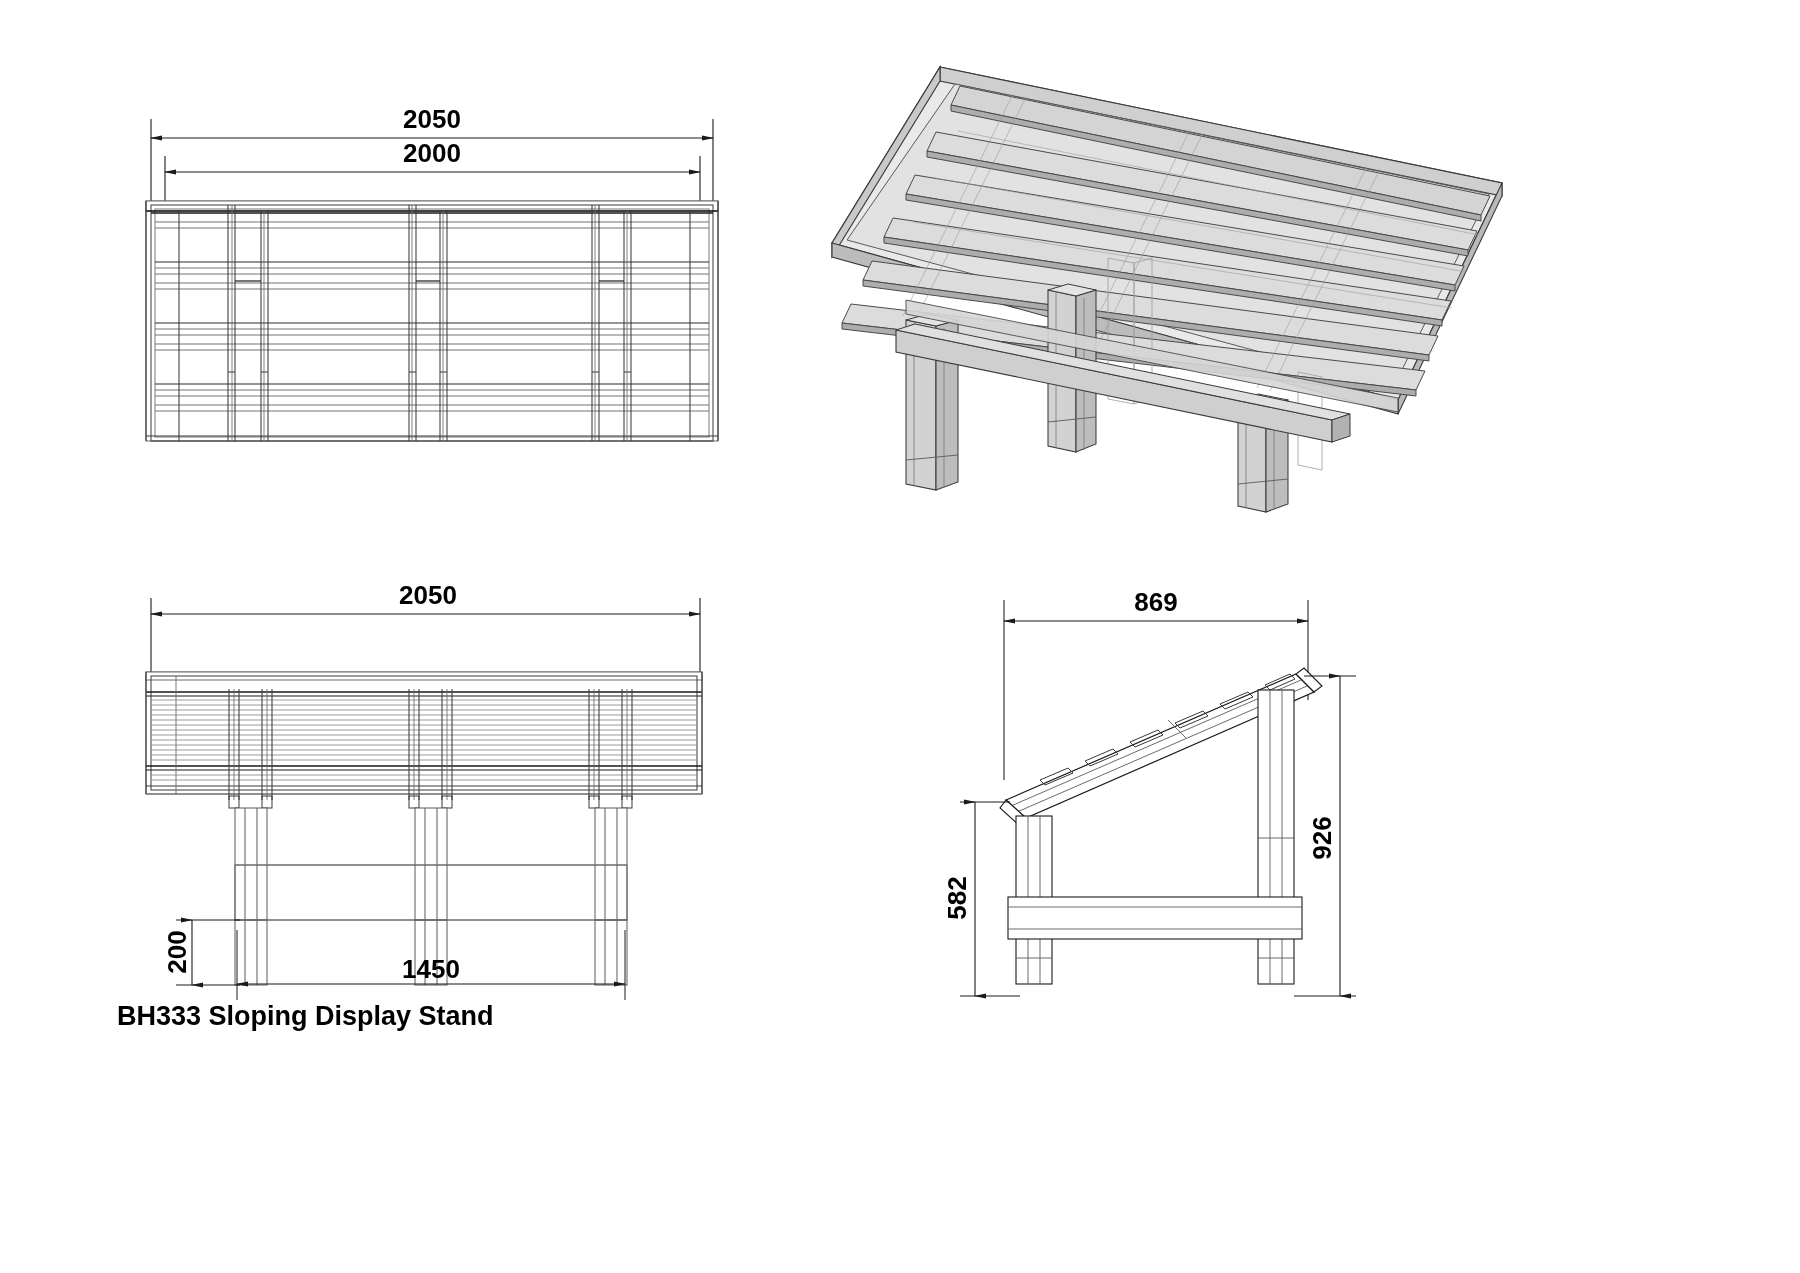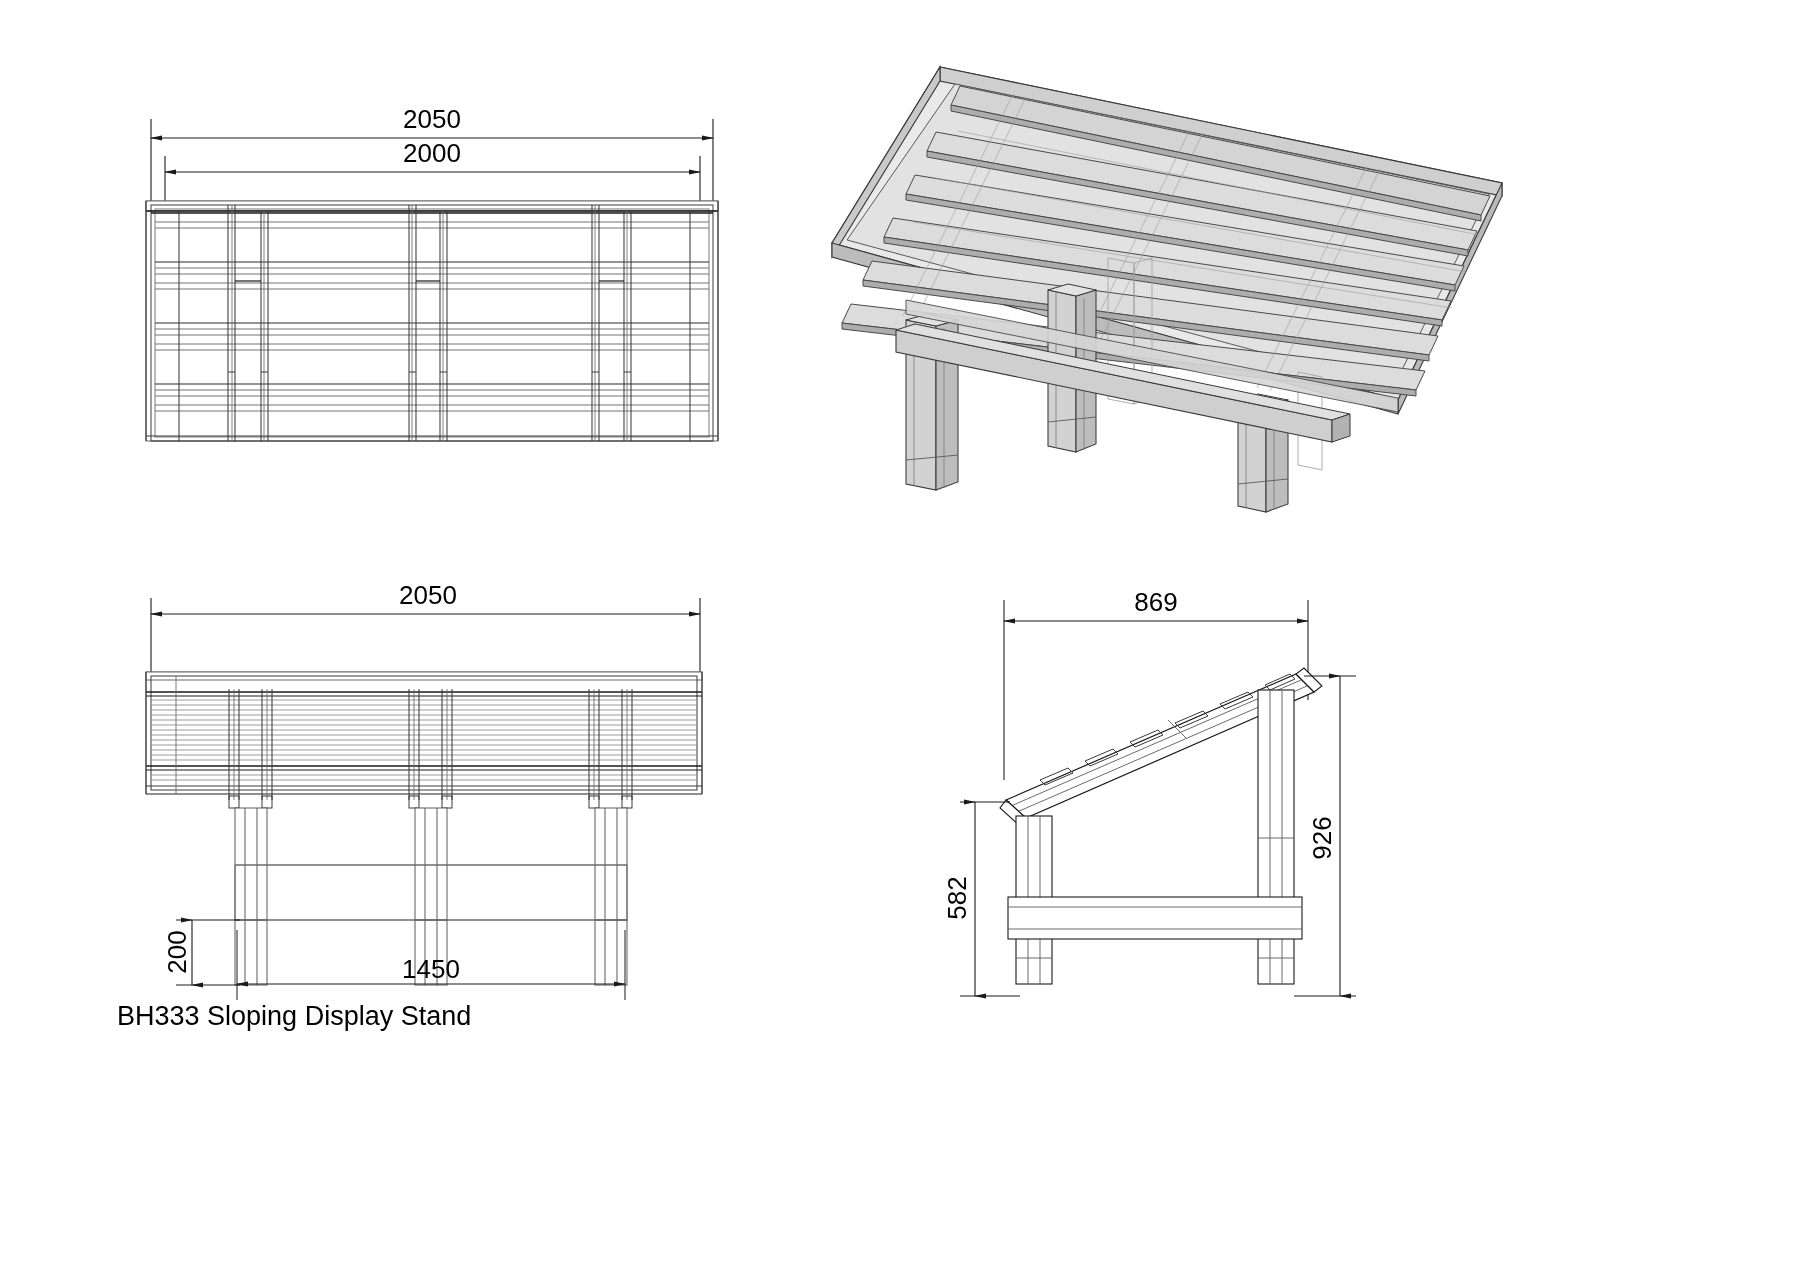--- a/index.html
+++ b/index.html
@@ -1,17 +1,17 @@
 <!DOCTYPE html>
 <html><head>
 <meta charset="utf-8">
 <style>
   html,body{margin:0;padding:0;background:#ffffff;}
   body{width:1800px;height:1273px;font-family:"Liberation Sans",sans-serif;overflow:hidden;}
-  #sheet{position:relative;width:1800px;height:928px;background:#fff;}
+  #sheet{position:relative;width:1800px;height:928px;background:#fff;font-weight:bold;}
   svg{display:block;}
   .dimtxt{font-family:"Liberation Sans",sans-serif;font-size:26px;fill:#000;}
   .titletxt{font-family:"Liberation Sans",sans-serif;font-size:27px;fill:#000;}
   text{user-select:none;}
 </style>
 </head>
 <body>
 
 <div id="sheet">
 

